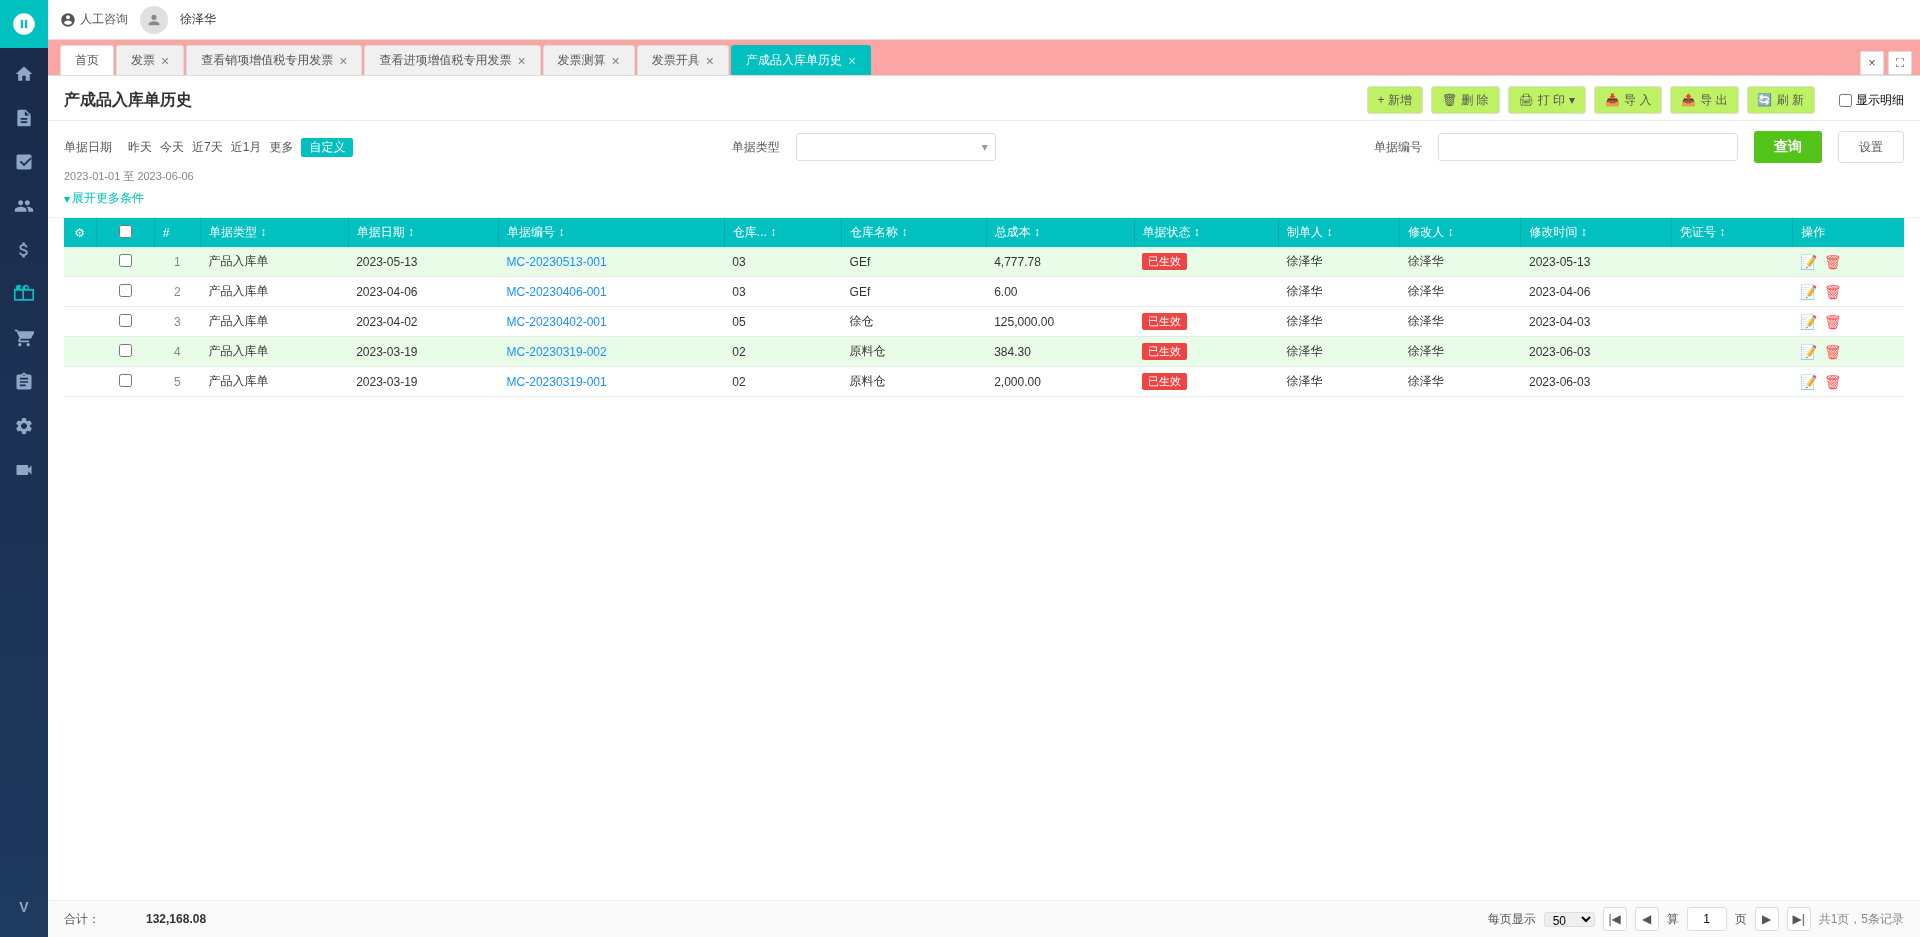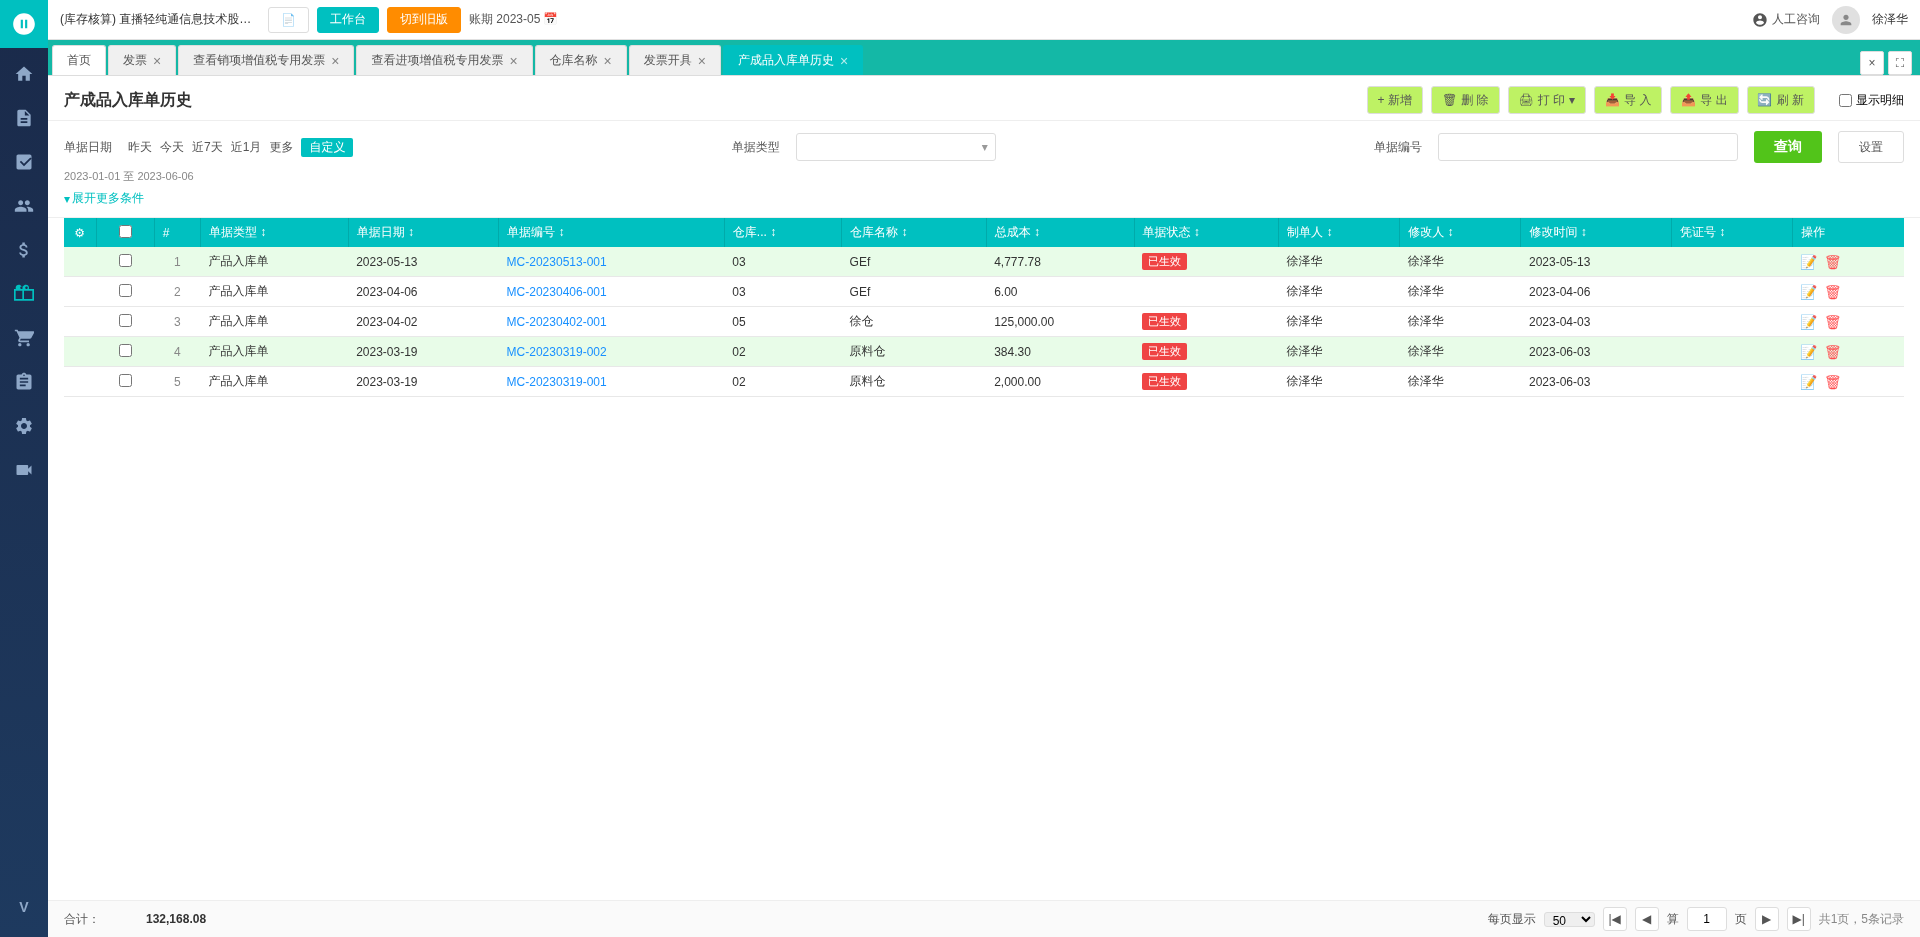--- a/index.html
+++ b/index.html
@@ -19,21 +19,21 @@
     .topbar { height: 40px; background: #fff; border-bottom: 1px solid #e0e0e0; display: flex; align-items: center; padding: 0 12px; justify-content: space-between; flex-shrink: 0; }
     .topbar-left { display: flex; align-items: center; gap: 8px; }
     .company-name { color: #333; font-size: 12px; max-width: 200px; overflow: hidden; text-overflow: ellipsis; white-space: nowrap; }
     .topbar-btn { height: 26px; padding: 0 12px; border: 1px solid #ddd; border-radius: 3px; cursor: pointer; background: #fff; font-size: 12px; color: #555; }
     .topbar-btn.primary { background: #00c0c0; color: white; border-color: #00c0c0; }
     .topbar-btn.orange { background: #ff8c00; color: white; border-color: #ff8c00; }
     .topbar-right { display: flex; align-items: center; gap: 12px; color: #555; }
     .account-period { color: #555; font-size: 12px; }
 
     
-    .tabbar { height: 36px; background: #14b8a6; border-bottom: 1px solid #ddd; display: flex; align-items: flex-end; padding-left: 4px; overflow: hidden; flex-shrink: 0; }
+    .tabbar { height: 36px; background: #fca5a5; border-bottom: 1px solid #ddd; display: flex; align-items: flex-end; padding-left: 12px; overflow: hidden; flex-shrink: 0; }
     .tab { height: 30px; padding: 0 14px; display: flex; align-items: center; gap: 6px; cursor: pointer; border: 1px solid #ddd; border-bottom: none; background: #f0f0f0; color: #555; margin-right: 2px; border-radius: 3px 3px 0 0; font-size: 12px; }
     .tab.active { background: #00c0c0; color: white; border-color: #00c0c0; }
     .tab .close { color: inherit; opacity: 0.7; font-size: 14px; line-height: 1; }
     .tab.active .close { color: white; }
     .tab-home { background: #fff; }
     .tab-controls { display: flex; align-items: center; margin-left: auto; margin-right: 8px; gap: 4px; }
     .tab-ctrl-btn { width: 24px; height: 24px; display: flex; align-items: center; justify-content: center; cursor: pointer; color: #555; border: 1px solid #ddd; background: #fff; border-radius: 2px; }
 
     
     .page { flex: 1; background: #fff; overflow: auto; display: flex; flex-direction: column; }
@@ -152,29 +152,20 @@
       </svg>
   </div>
   <div class="sidebar-item" style="margin-top:auto; margin-bottom:8px; color:#8fa8c8; font-size:14px; font-weight:bold;">
     V
   </div>
 </div>
 
 <div class="main">
 
   <div class="topbar">
-    <div class="topbar-left">
-      <span class="company-name">(库存核算) 直播轻纯通信息技术股份...</span>
-      <button class="topbar-btn">📄</button>
-      <button class="topbar-btn primary">工作台</button>
-      <button class="topbar-btn orange">切到旧版</button>
-      <span class="account-period">
-        <span>账期</span>&nbsp;<span>2023-05</span>&nbsp;📅
-      </span>
-    </div>
     <div class="topbar-right">
   <span style="cursor:pointer;color:#555;display:flex;align-items:center;gap:4px;">
     <svg width="16" height="16" viewBox="0 0 24 24" fill="#555">
             <path d="M12 2C6.48 2 2 6.48 2 12s4.48 10 10 10 10-4.48 10-10S17.52 2 12 2zm0 3c1.66 0 3 1.34 3 3s-1.34 3-3 3-3-1.34-3-3 1.34-3 3-3zm0 14.2c-2.5 0-4.71-1.28-6-3.22.03-1.99 4-3.08 6-3.08 1.99 0 5.97 1.09 6 3.08-1.29 1.94-3.5 3.22-6 3.22z"></path>
           </svg>
     人工咨询
   </span>
   <span style="width:28px;height:28px;border-radius:50%;background:#e0e0e0;display:inline-flex;align-items:center;justify-content:center;">
     <svg width="16" height="16" viewBox="0 0 24 24" fill="#888">
             <path d="M12 12c2.21 0 4-1.79 4-4s-1.79-4-4-4-4 1.79-4 4 1.79 4 4 4zm0 2c-2.67 0-8 1.34-8 4v2h16v-2c0-2.66-5.33-4-8-4z"></path>
@@ -194,21 +185,21 @@
     </div>
     <div class="tab">
       <span>查看销项增值税专用发票</span>
       <span class="close">×</span>
     </div>
     <div class="tab">
       <span>查看进项增值税专用发票</span>
       <span class="close">×</span>
     </div>
     <div class="tab">
-      <span>仓库名称</span>
+      <span>发票测算</span>
       <span class="close">×</span>
     </div>
     <div class="tab">
       <span>发票开具</span>
       <span class="close">×</span>
     </div>
     <div class="tab active">
       <span>产成品入库单历史</span>
       <span class="close">×</span>
     </div>

